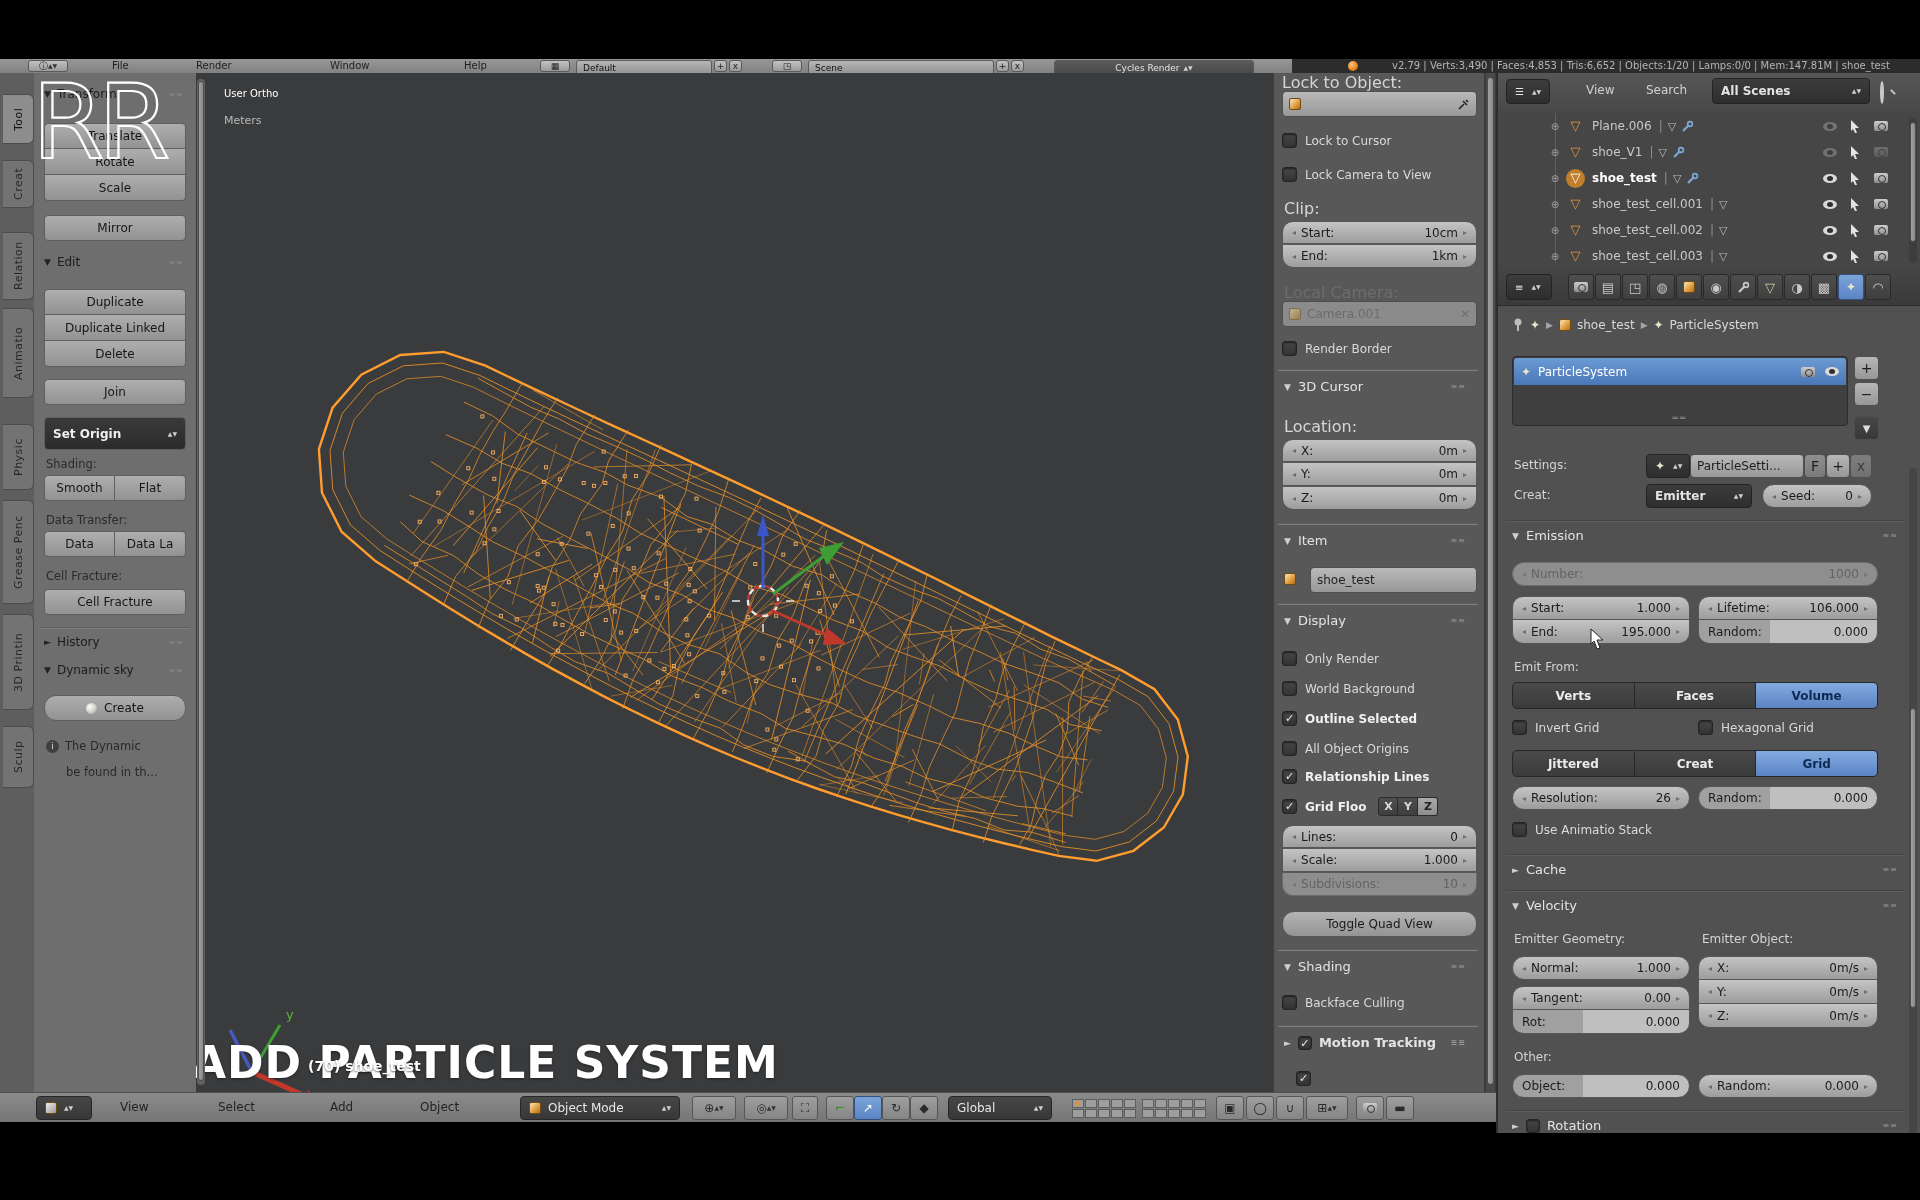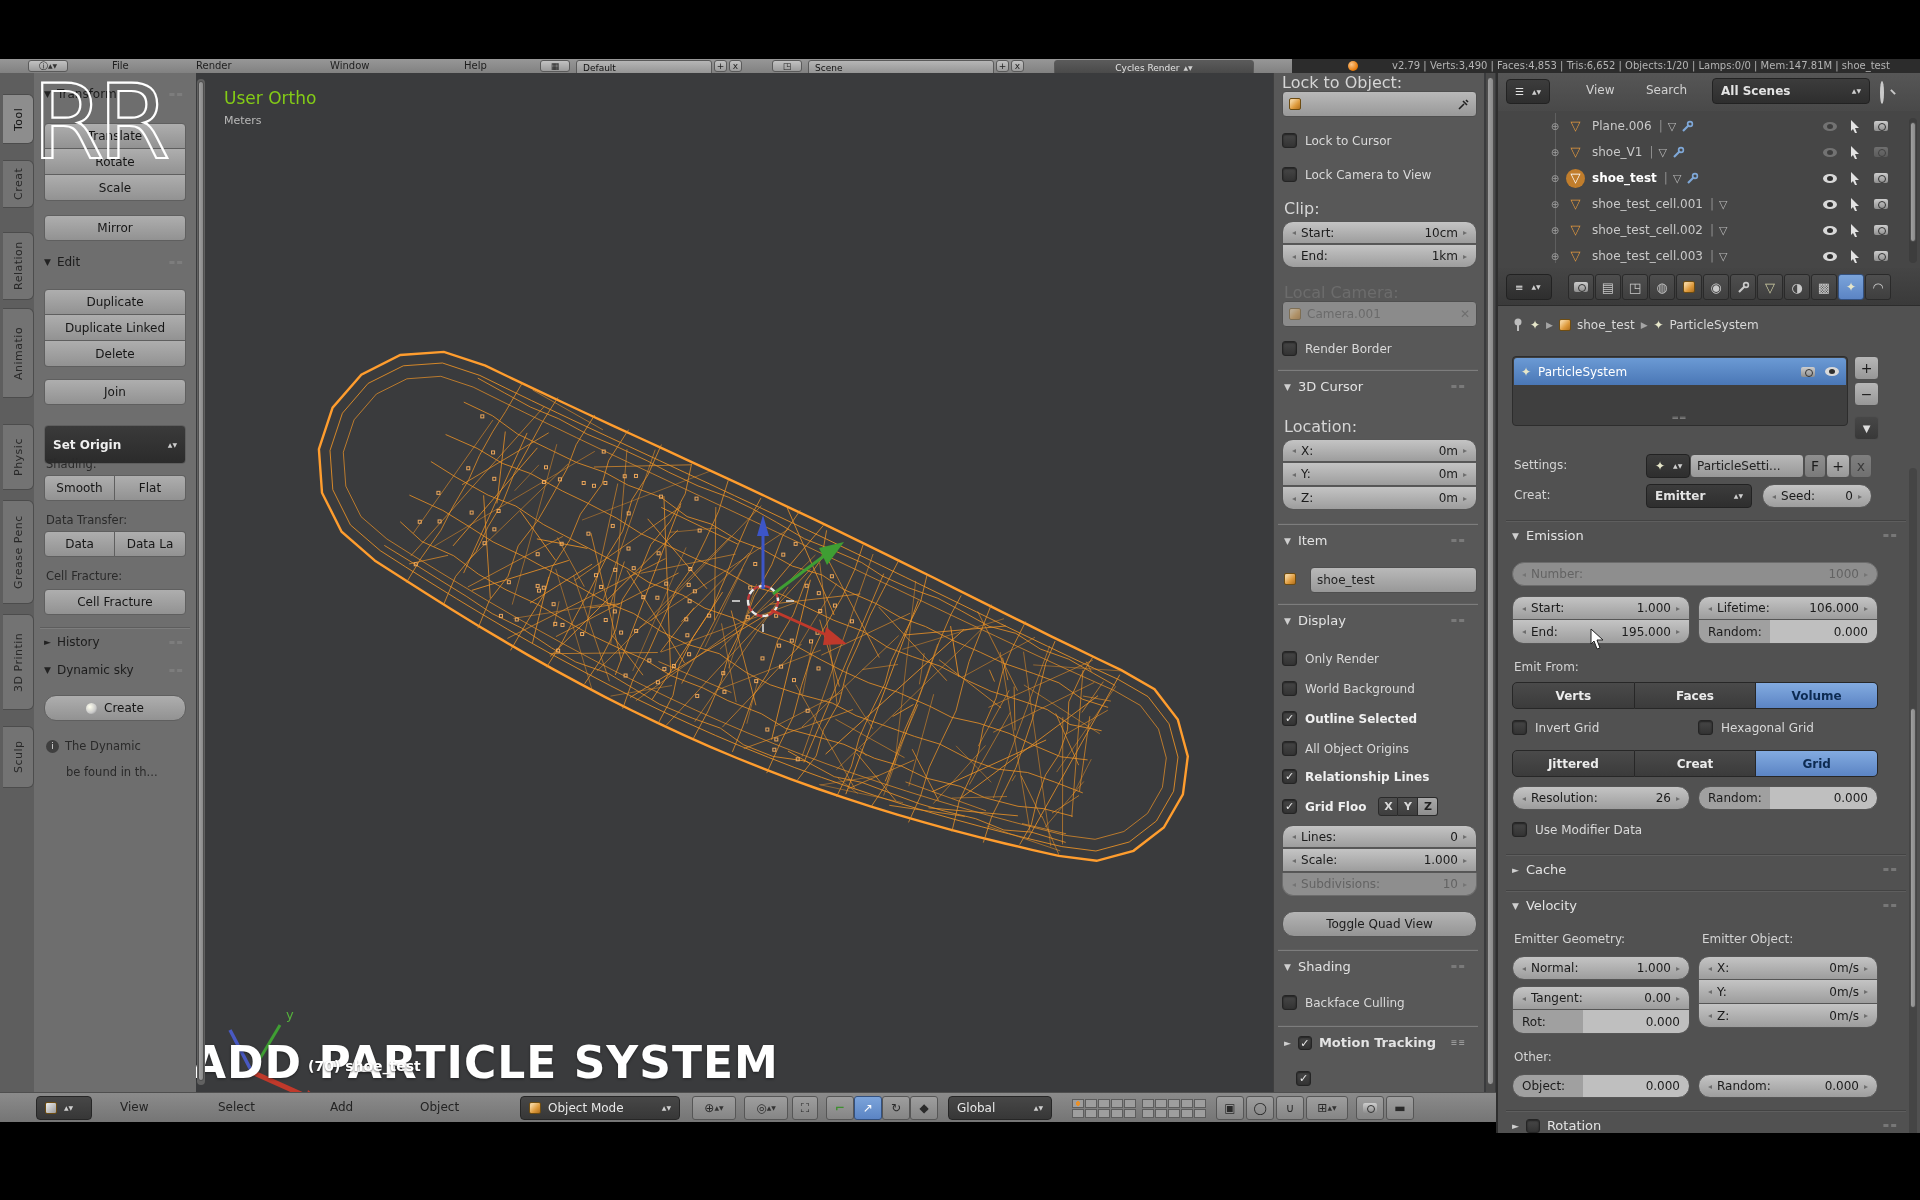--- a/index.html
+++ b/index.html
@@ -28,21 +28,21 @@
   .tsb.top{border-radius:4px 4px 0 0}
   .tsb.mid{border-radius:0;border-top:none}
   .tsb.bot{border-radius:0 0 4px 4px;border-top:none}
   .tsb.dark{background:linear-gradient(#3a3a3a,#2b2b2b);color:#efefef;font-weight:bold;justify-content:flex-start;padding:0 8px}
   .tsl{position:absolute;left:12px;font-size:11.5px;color:#2a2a2a}
   .half{width:71px!important}
   .sepl{position:absolute;left:6px;width:150px;height:1px;background:#5d5d5d;box-shadow:0 1px 0 #7d7d7d}
   
   #viewport{left:196px;top:73px;width:1300px;height:1019px;background:#3a3b3d;z-index:1;overflow:hidden}
   #wiresvg{position:absolute;left:0;top:0}
-  .vplabel{position:absolute;color:#84cc16;font-size:17px}
+  .vplabel{position:absolute;color:#ffffff;font-size:10px}
   .vplabel2{position:absolute;color:#b9b9b9;font-size:11px}
   #addtitle{position:absolute;left:-4px;top:964px;color:#fff;font-size:44px;font-weight:600;letter-spacing:1px;text-shadow:0 1px 3px rgba(0,0,0,.45);white-space:nowrap}
   #objinfo{position:absolute;left:112px;top:985px;color:#fff;font-size:14px;font-weight:bold;text-shadow:0 1px 2px rgba(0,0,0,.6)}
   #toolscroll{left:197px;top:79px;width:8px;height:1006px;background:#616161;border-radius:4px;z-index:6}
   #toolscroll .sbt{position:absolute;left:1px;top:2px;width:6px;height:1000px}
   .sbt{background:linear-gradient(90deg,#9f9f9f,#8a8a8a);border:1px solid #4e4e4e;border-radius:4px}
   
   #npanel{left:1273px;top:73px;width:211px;height:1019px;background:#585858;z-index:10;border-left:1px solid #3f3f3f}
   .np-lab{position:absolute;font-size:16px;color:#d6d6d6}
   .np-lab.dim{color:#9a9a9a}
@@ -193,21 +193,21 @@
   <div class="tsb" style="top:142px">Mirror</div>
   <div class="shd" style="top:182px;width:146px">
       <span class="tri" style="color:#222">▼</span>
       <span>Edit</span>
       <span class="grip">≡≡</span>
     </div>
   <div class="tsb top" style="top:216px">Duplicate</div>
   <div class="tsb mid" style="top:242px">Duplicate Linked</div>
   <div class="tsb bot" style="top:268px">Delete</div>
   <div class="tsb" style="top:306px">Join</div>
-  <div class="tsb dark" style="top:352px;height:39px">
+  <div class="tsb dark" style="top:344px;height:33px">
       <span>Set Origin</span>
       <span class="updn lt" style="margin-left:auto">▲▼</span>
     </div>
   <div class="tsl" style="top:384px">Shading:</div>
   <div class="tsb half top" style="top:402px;border-radius:4px 0 0 4px">Smooth</div>
   <div class="tsb half" style="top:402px;left:81px;border-radius:0 4px 4px 0;border-left:none">Flat</div>
   <div class="tsl" style="top:440px">Data Transfer:</div>
   <div class="tsb half" style="top:458px;border-radius:4px 0 0 4px">Data</div>
   <div class="tsb half" style="top:458px;left:81px;border-radius:0 4px 4px 0;border-left:none">Data La</div>
   <div class="tsl" style="top:496px">Cell Fracture:</div>
@@ -971,21 +971,21 @@
     <div class="nf pf" style="left:14px;top:518px;width:178px">
         <span class="l">Resolution:</span>
         <span class="v">26</span>
       </div>
     <div class="nf pf sl noarr" style="left:200px;top:518px;width:180px">
         <span class="l">Random:</span>
         <span class="v">0.000</span>
       </div>
     <div class="crow" style="left:14px;top:554px">
         <span class="cb"></span>
-        <span>Use Modifier Data</span>
+        <span>Use Animatio Stack</span>
       </div>
 
     <div class="psep" style="top:586px"></div>
     <div class="shl" style="left:14px;top:594px;width:400px">
         <span class="tri">►</span>
         <span>Cache</span>
         <span class="grip">≡≡</span>
       </div>
     <div class="psep" style="top:622px"></div>
     <div class="shl" style="left:14px;top:630px;width:400px">

